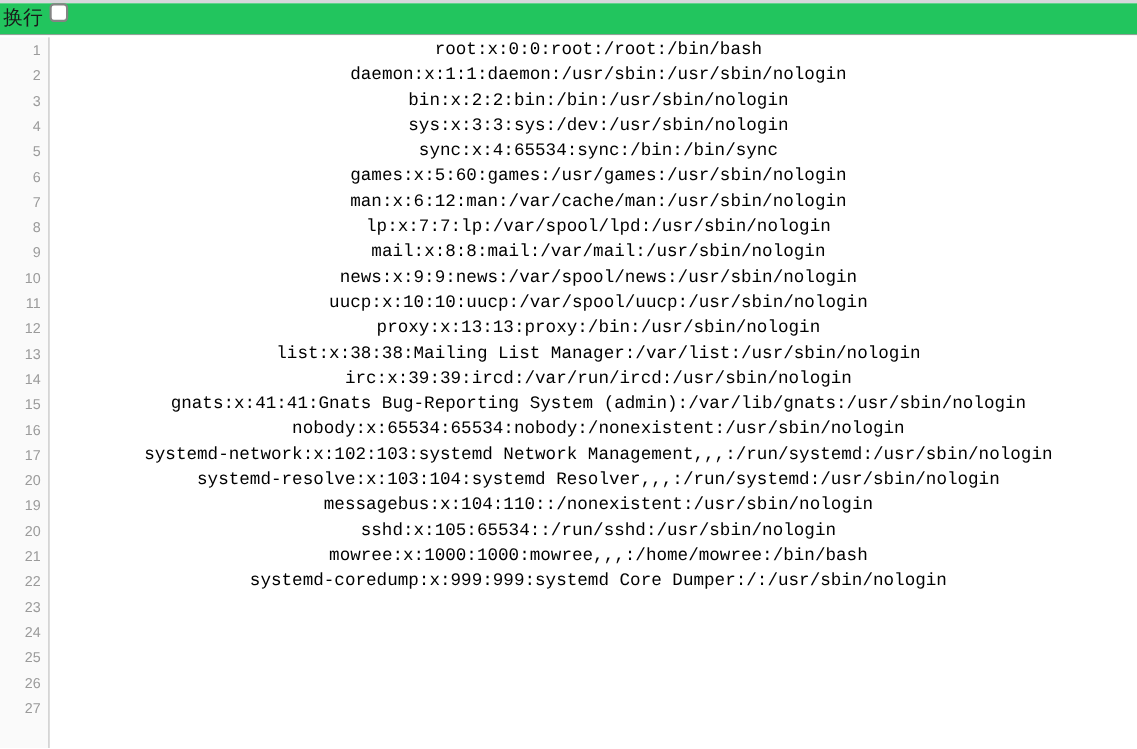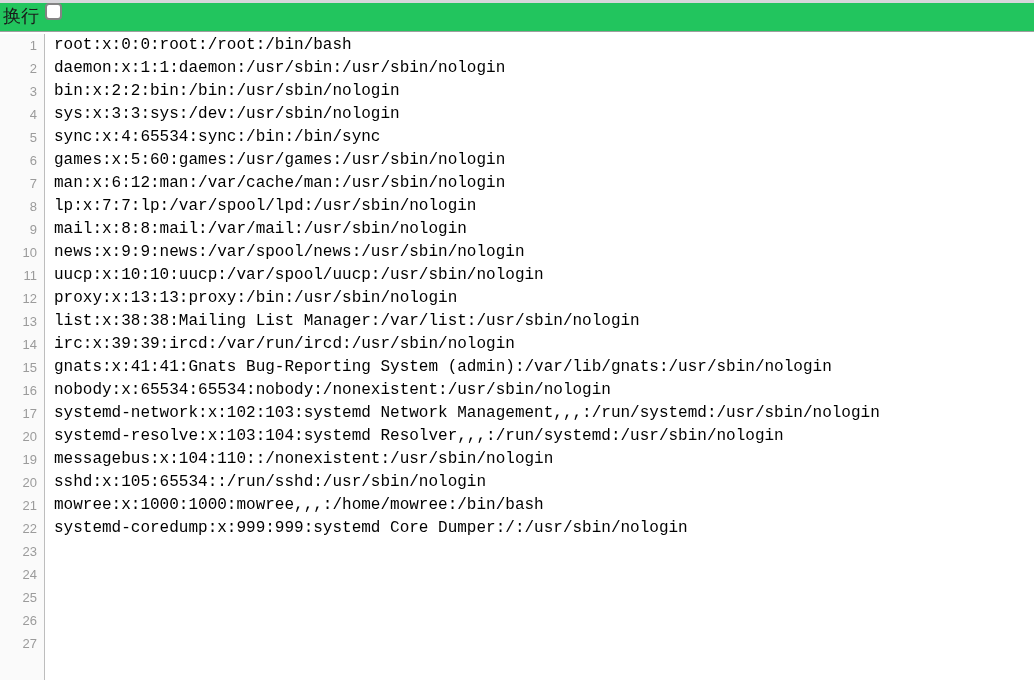--- a/index.html
+++ b/index.html
@@ -55,20 +55,21 @@
     height: 23px;
     line-height: 23px;
     padding-right: 7px;
     font-size: 13px;
     color: #9b9b9b;
     font-family: "Liberation Sans", sans-serif;
   }
   .code-area {
     flex: 1 1 auto;
     overflow: hidden;
+    text-align: center;
   }
   .code-line {
     height: 23px;
     line-height: 23px;
     padding-left: 9px;
     font-family: "Liberation Mono", "DejaVu Sans Mono", monospace;
     font-size: 16px;
     color: #000000;
     white-space: pre;
   }

